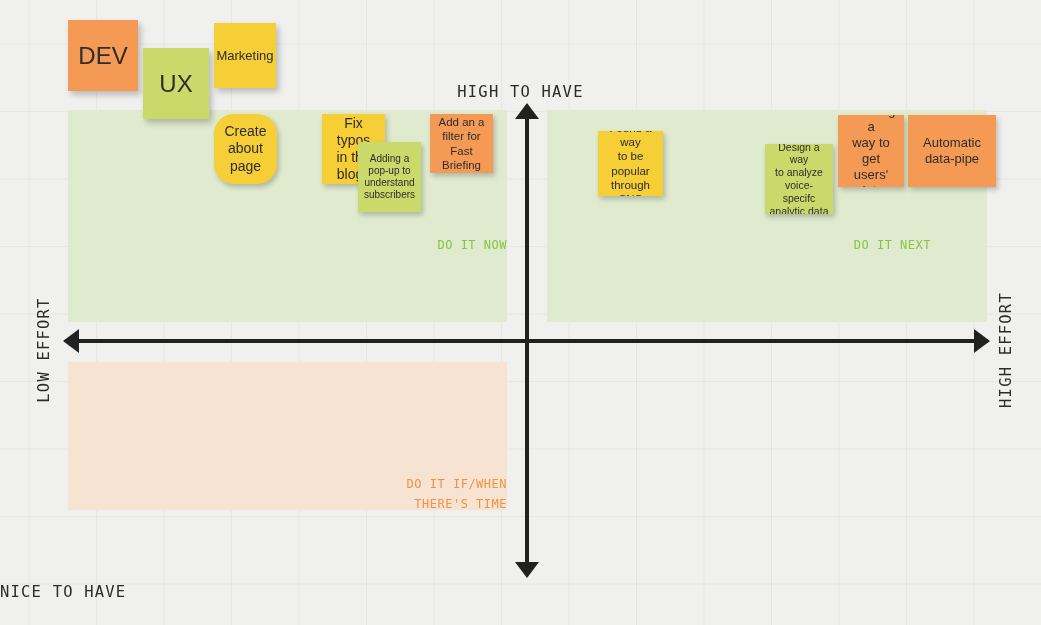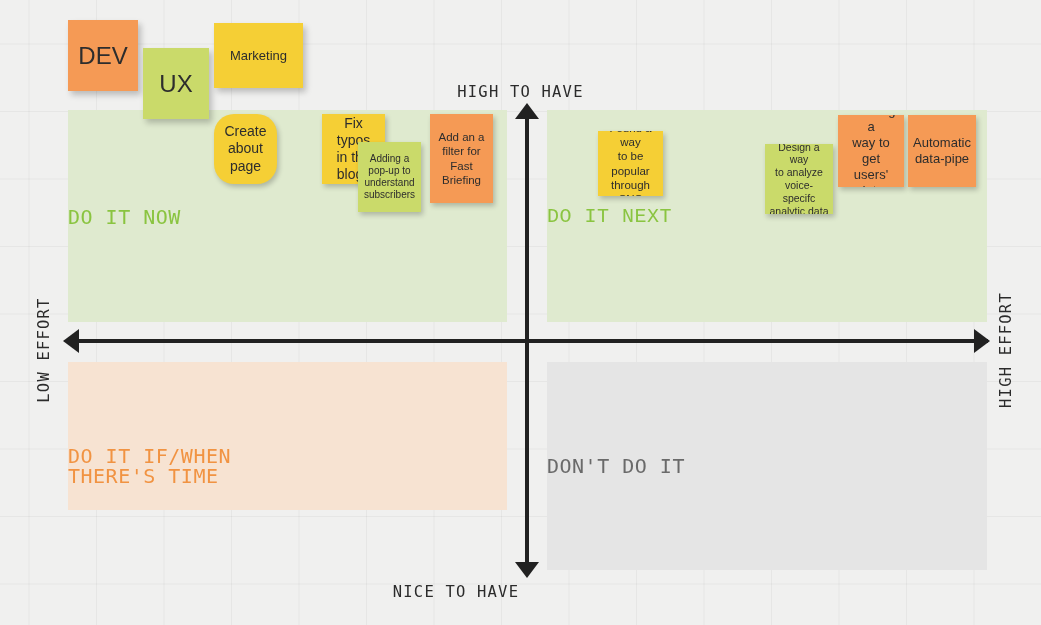--- a/index.html
+++ b/index.html
@@ -27,28 +27,29 @@
     box-sizing: border-box;
   }
   .quad-green-left  { left: 68px;  top: 110px; width: 439px; height: 212px; background: #dfeacf; }
   .quad-green-right { left: 547px; top: 110px; width: 440px; height: 212px; background: #dfeacf; }
   .quad-orange      { left: 68px;  top: 362px; width: 439px; height: 148px; background: #f7e3d2; }
   .quad-gray        { left: 547px; top: 362px; width: 440px; height: 208px; background: #e5e5e5; }
 
   .quad-label {
     position: absolute;
     font-family: "DejaVu Sans Mono", "Liberation Mono", monospace;
-    font-size: 20px;
+    font-size: 12px;
     letter-spacing: 0.5px;
     line-height: 20px;
     white-space: pre-line;
-    text-align: left;
+    text-align: right;
+    margin-top: 28px;
   }
   .lbl-now   { left: 0;   top: 97px;  width: 439px; color: #8ac440; }
-  .lbl-next  { left: 0;   top: 97px;  width: 384px; color: #8ac440; font-family: Liberation Mono, monospace; }
+  .lbl-next  { left: 0;   top: 97px;  width: 384px; color: #8ac440; }
   .lbl-if    { left: 0;   top: 84px;  width: 439px; color: #f19342; }
   .lbl-dont  { left: 0;   top: 94px;  width: 440px; color: #6a6a6a; }
 
   
   .axis-v {
     position: absolute;
     left: 525px;
     top: 110px;
     width: 4px;
     height: 460px;
@@ -93,21 +94,21 @@
 
   .axis-label {
     position: absolute;
     font-family: "DejaVu Sans Mono", "Liberation Mono", monospace;
     font-size: 15.5px;
     color: #2b2b2b;
     letter-spacing: 1.2px;
     white-space: nowrap;
   }
   .ax-top    { left: 0;  top: 83px;  width: 1041px; text-align: center; }
-  .ax-bottom { left: 0;  top: 583px; width: 912px; text-align: center; }
+  .ax-bottom { left: 0;  top: 583px; width: 912px; text-align: left; }
   .ax-left {
     left: -21px; top: 341px;
     transform: rotate(-90deg);
     transform-origin: 50% 50%;
     width: 130px; text-align: center;
   }
   .ax-right {
     left: 941px; top: 341px;
     transform: rotate(-90deg);
     transform-origin: 50% 50%;
@@ -139,39 +140,36 @@
     position: absolute;
     box-sizing: border-box;
     display: flex;
     align-items: center;
     justify-content: center;
     box-shadow: 3px 4px 6px rgba(0,0,0,0.22);
     color: #2d2d2d;
   }
   #lg0 { left: 68px;  top: 20px; width: 70px; height: 71px; font-size: 24px; }
   #lg1 { left: 143px; top: 20px; width: 66px; height: 71px; font-size: 24px; }
-  #lg2 { left: 214px; top: 23px; width: 89px; height: 65px; font-size: 13px; }
+  #lg2 { left: 214px; top: 23px; width: 62px; height: 65px; font-size: 13px; }
 </style>
 </head>
 <body>
 
 <div id="board">
 
   <div class="quad quad-green-left">
     <div class="quad-label lbl-now">DO IT NOW</div>
   </div>
   <div class="quad quad-green-right">
     <div class="quad-label lbl-next">DO IT NEXT</div>
   </div>
   <div class="quad quad-orange">
     <div class="quad-label lbl-if">DO IT IF/WHEN
 THERE'S TIME</div>
-  </div>
-  <div class="quad quad-gray">
-    <div class="quad-label lbl-dont">DON'T DO IT</div>
   </div>
 
   <div class="axis-v"></div>
   <div class="axis-h"></div>
   <div class="arrow arrow-up"></div>
   <div class="arrow arrow-down"></div>
   <div class="arrow arrow-left"></div>
   <div class="arrow arrow-right"></div>
 
   <div class="axis-label ax-top">HIGH TO HAVE</div>
@@ -198,21 +196,21 @@
     <span>Fix typos
 in the
 blogs</span>
   </div>
   <div class="note c-green" style="left:358px;top:114px;width:63px;height:70px;font-size:10px;">
     <span>Adding a
 pop-up to
 understand
 subscribers</span>
   </div>
-  <div class="note c-orange" style="left:430px;top:114px;width:63px;height:89px;font-size:11.5px;">
+  <div class="note c-orange" style="left:430px;top:114px;width:63px;height:59px;font-size:11.5px;">
     <span>Add an a
 filter for
 Fast
 Briefing</span>
   </div>
 
   <div class="note c-yellow" style="left:598px;top:131px;width:65px;height:65px;font-size:11.5px;">
     <span>Found a way
 to be
 popular
@@ -222,18 +220,18 @@
     <span>Design a way
 to analyze
 voice-specifc
 analytic data</span>
   </div>
   <div class="note c-orange" style="left:838px;top:115px;width:66px;height:72px;font-size:13px;">
     <span>Creating a
 way to get
 users' data</span>
   </div>
-  <div class="note c-orange" style="left:908px;top:115px;width:68px;height:72px;font-size:13px;">
+  <div class="note c-orange" style="left:908px;top:115px;width:88px;height:72px;font-size:13px;">
     <span>Automatic
 data-pipe</span>
   </div>
 
 </div>
 
 </body></html>

